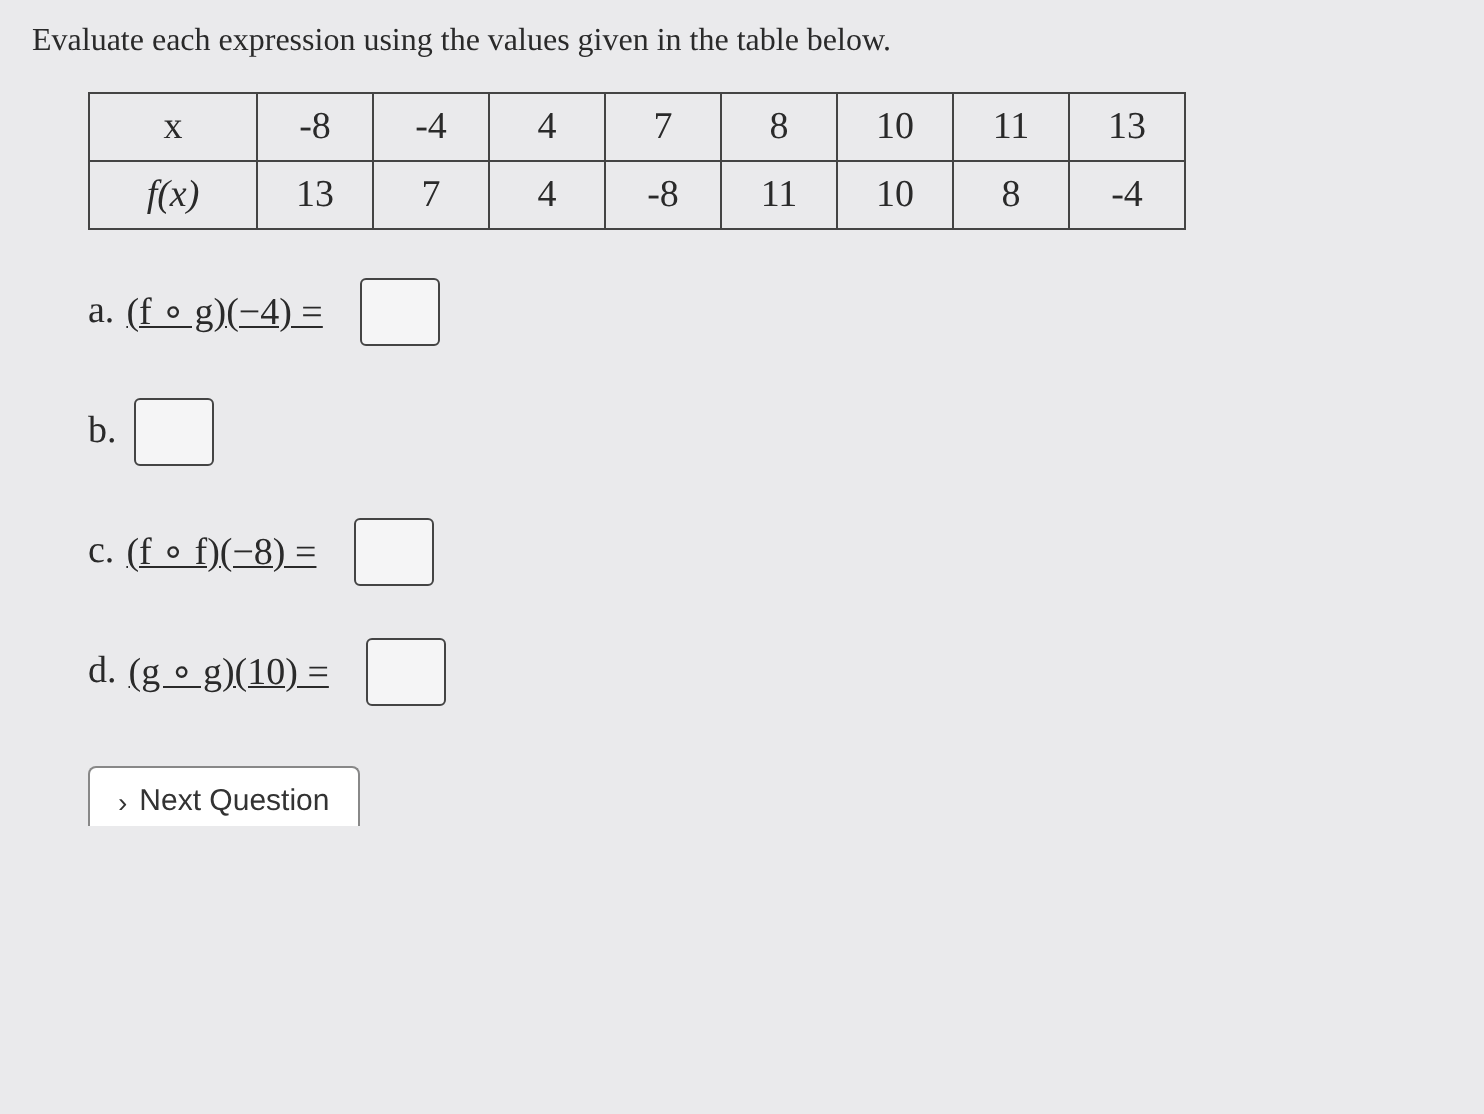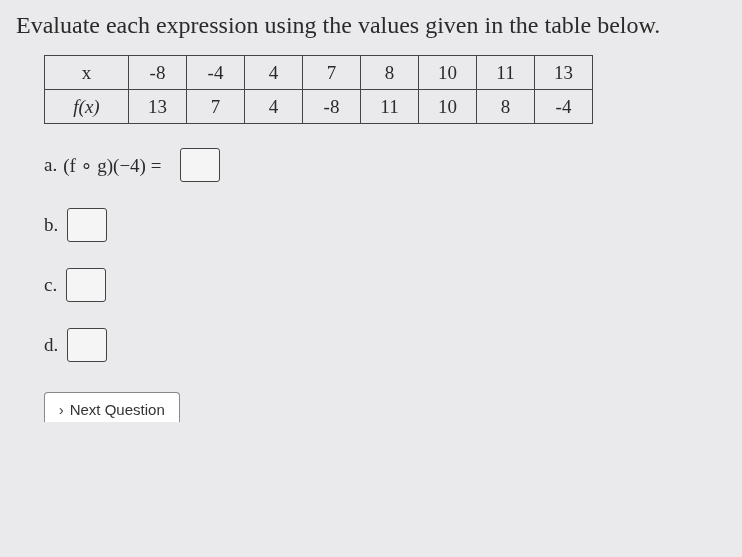--- a/index.html
+++ b/index.html
@@ -9,21 +9,21 @@
       font-family: Georgia, 'Times New Roman', serif;
       font-size: 20px;
       color: #2a2a2a;
       background: #eaeaec;
       width: 742px;
       height: 557px;
       overflow: hidden;
     }
     .instruction {
       margin-bottom: 16px;
-      font-size: 24px;
+      font-size: 16px;
     }
     .table-wrap {
       margin-left: 28px;
       margin-bottom: 24px;
     }
     table {
       border-collapse: collapse;
     }
     td {
       border: 1px solid #444;
@@ -44,20 +44,21 @@
       display: flex;
       align-items: center;
       margin-bottom: 26px;
       font-size: 19px;
     }
     .qlabel {
       margin-right: 6px;
     }
     .expr {
       margin-right: 16px;
+      text-decoration: underline;
     }
     .answer-box {
       display: inline-block;
       width: 40px;
       height: 34px;
       border: 1px solid #444;
       border-radius: 3px;
       background: #f5f5f6;
       margin-left: 3px;
       font-size: 17px;
@@ -127,24 +128,26 @@
     <span class="qlabel">a.</span>
     <span class="expr comp">(f ∘ g)(−4) =</span>
     <input class="answer-box" value="" style="">
   </div>
   <div class="qrow">
     <span class="qlabel">b.</span>
     <input class="answer-box" value="" style="">
   </div>
   <div class="qrow">
     <span class="qlabel">c.</span>
+    <span class="expr comp">(f ∘ f)(−8) =</span>
     <input class="answer-box" value="" style="">
   </div>
   <div class="qrow">
     <span class="qlabel">d.</span>
+    <span class="expr comp">(g ∘ g)(10) =</span>
     <input class="answer-box" value="" style="">
   </div>
 </div>
 
 <div class="next-wrap">
   <button class="next-btn">
     <span class="chev">›</span>
     <span>Next Question</span>
   </button>
 </div>

